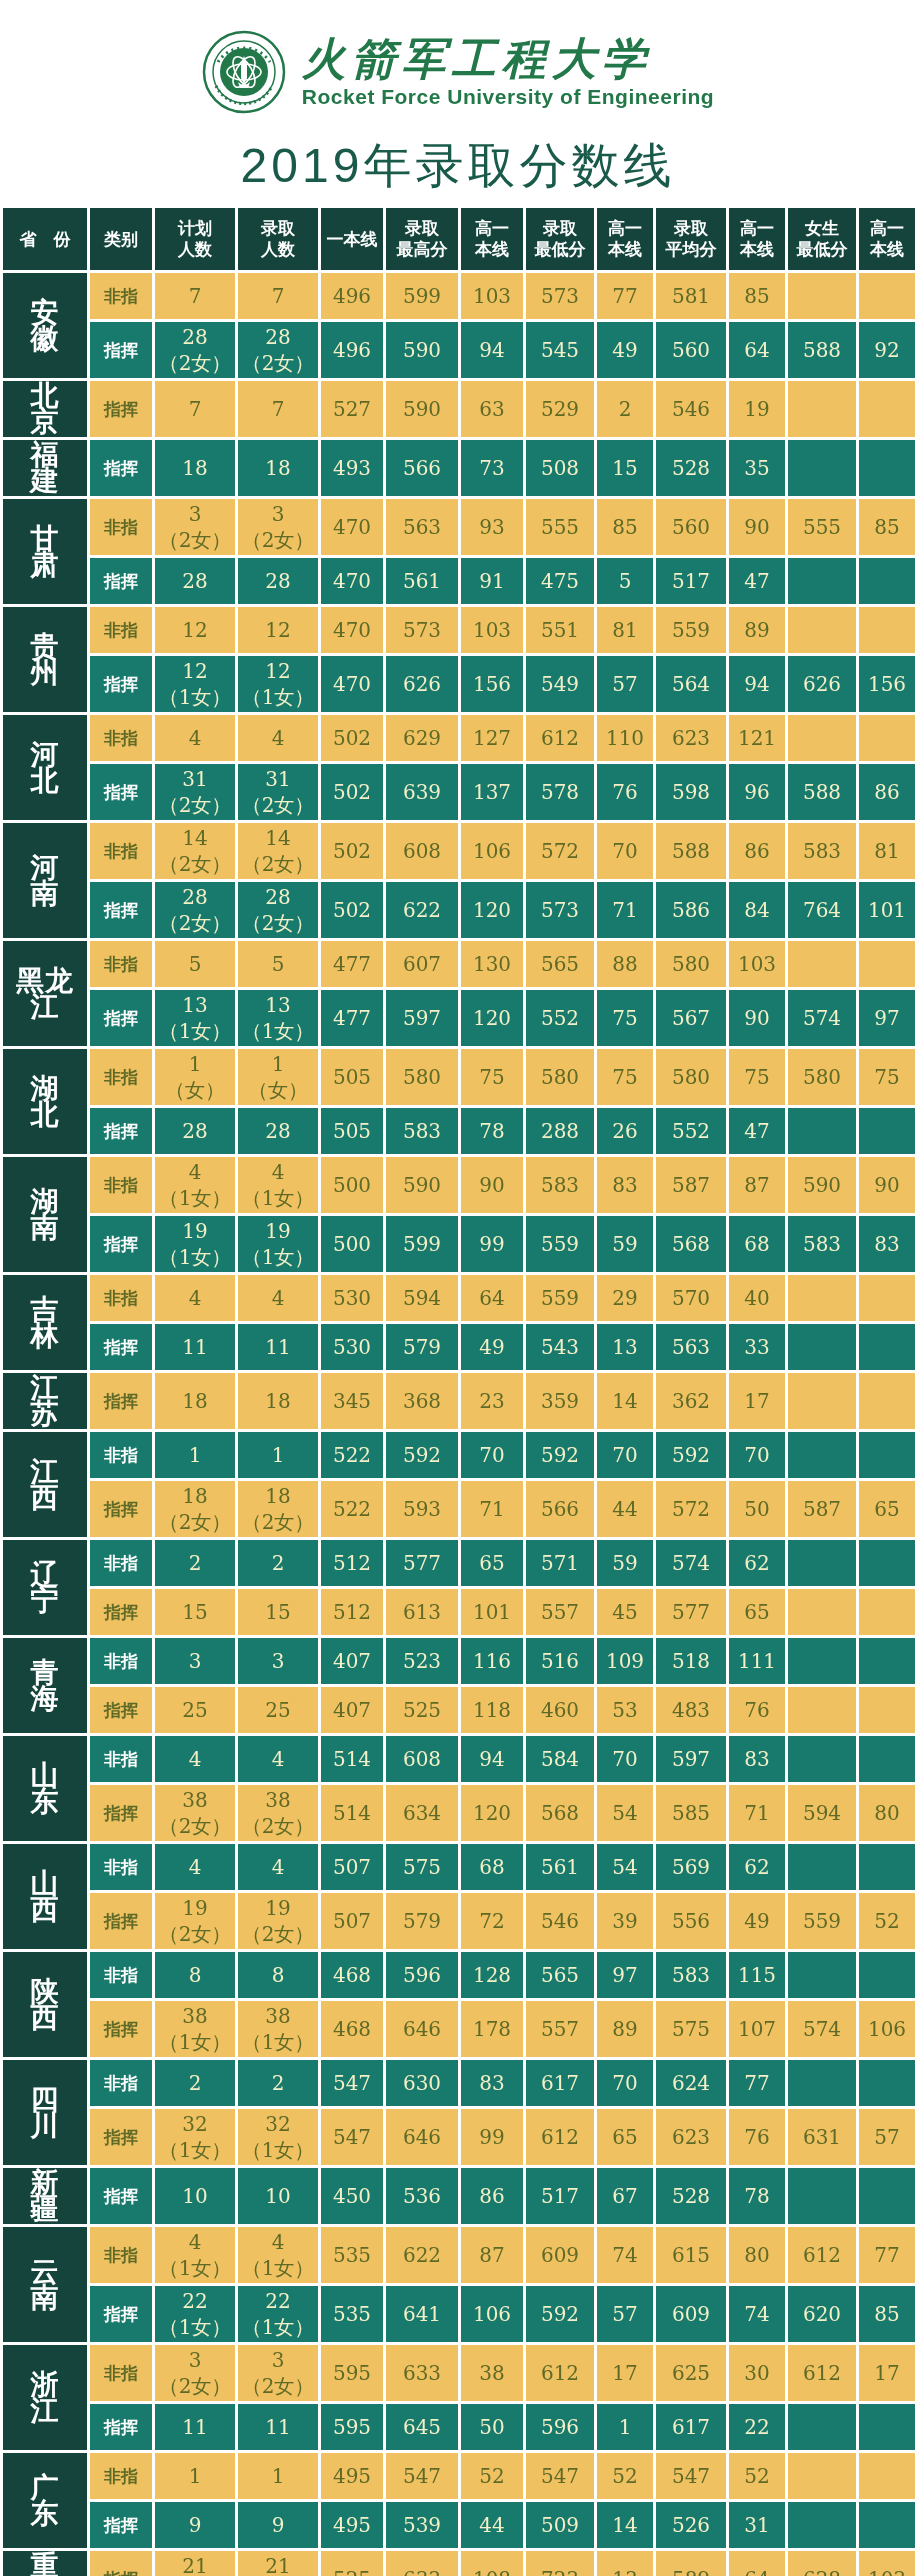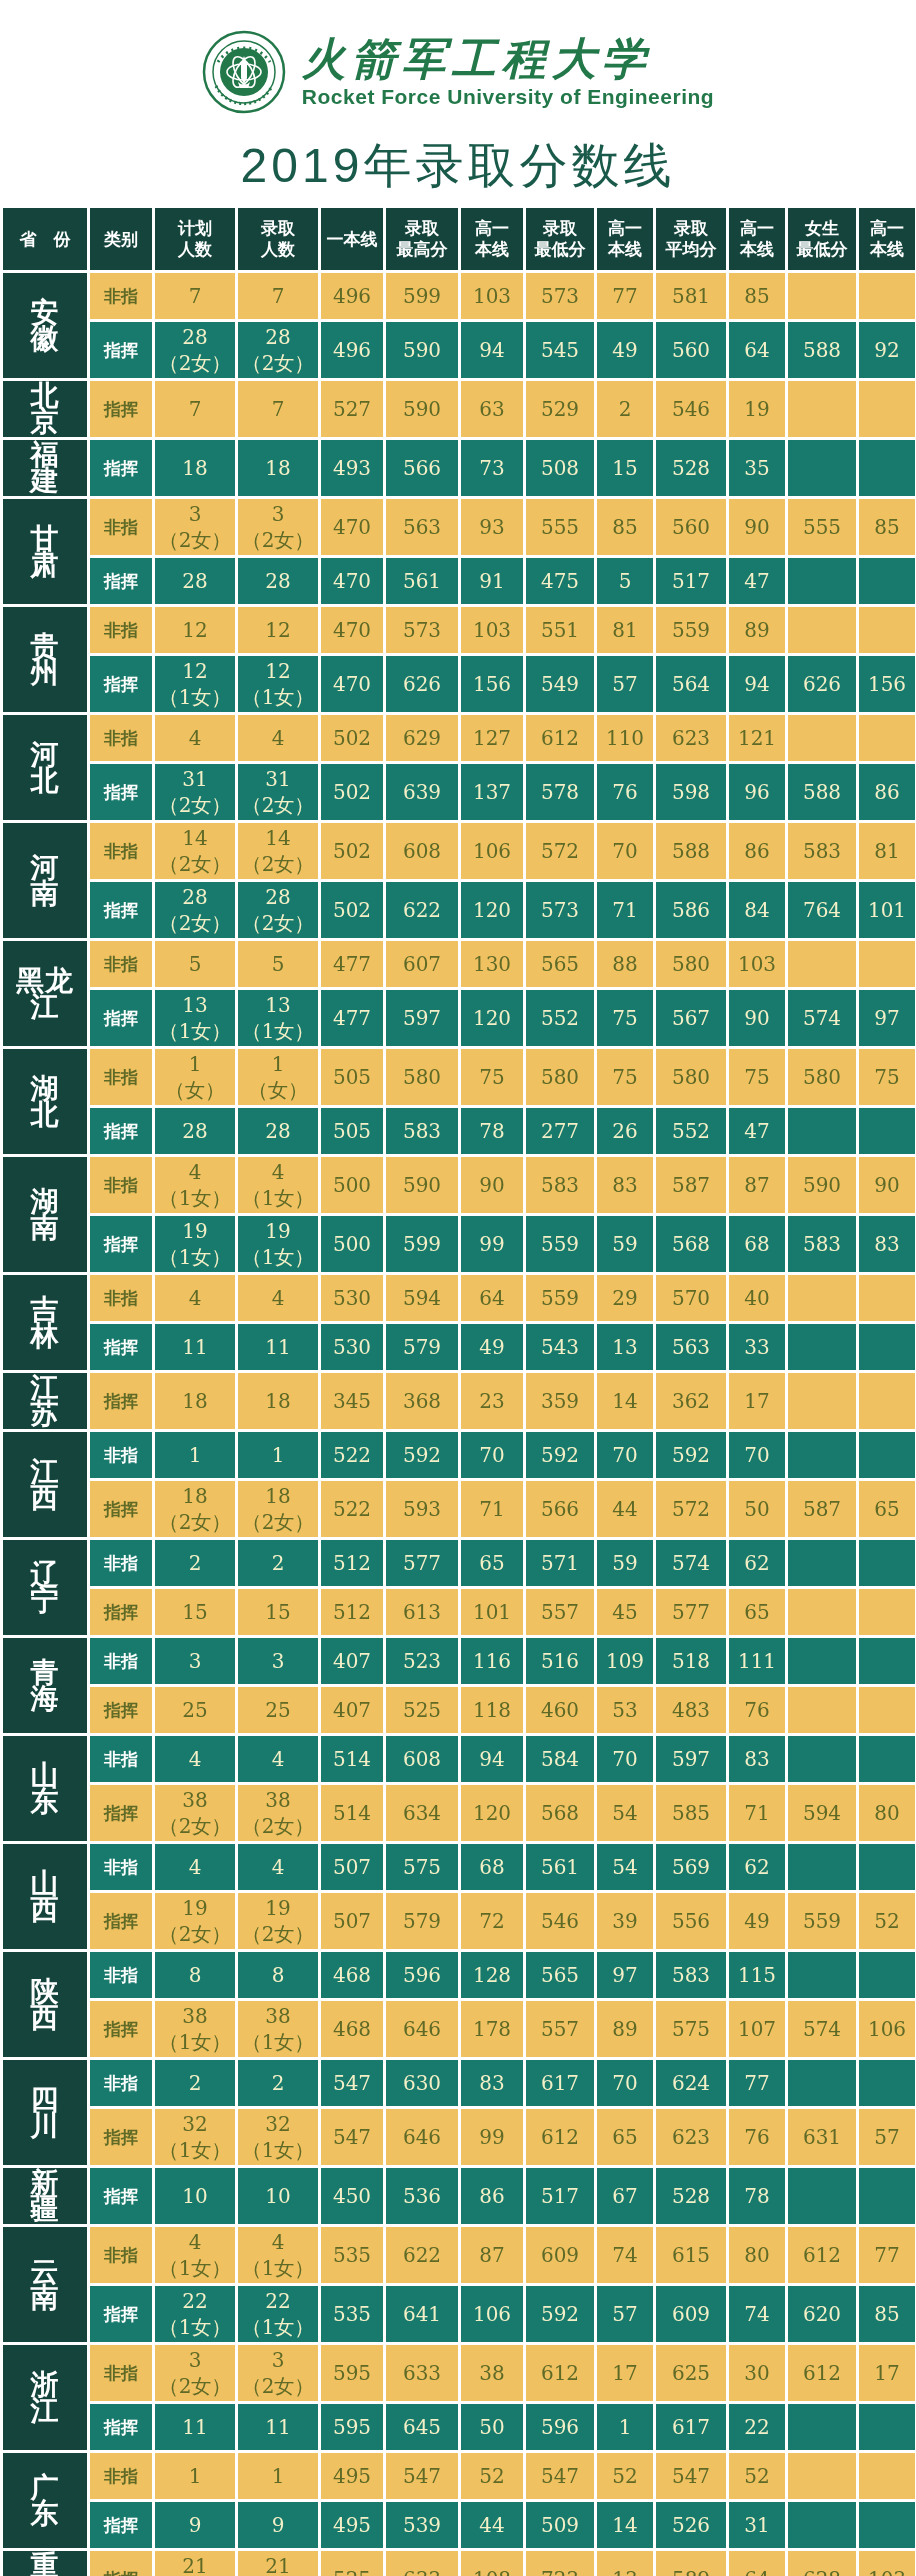--- a/index.html
+++ b/index.html
@@ -360,21 +360,21 @@
         <td class="data">580</td>
         <td class="data">75</td>
       </tr>
       <tr class="row-t">
         <td class="cat">指挥</td>
         <td class="data">28</td>
         <td class="data">28</td>
         <td class="data">505</td>
         <td class="data">583</td>
         <td class="data">78</td>
-        <td class="data">277</td>
+        <td class="data">288</td>
         <td class="data">26</td>
         <td class="data">552</td>
         <td class="data">47</td>
         <td class="data"></td>
         <td class="data"></td>
       </tr>
       <tr class="row-y">
         <td class="prov" rowspan="2">湖　南</td>
         <td class="cat">非指</td>
         <td class="data">4

